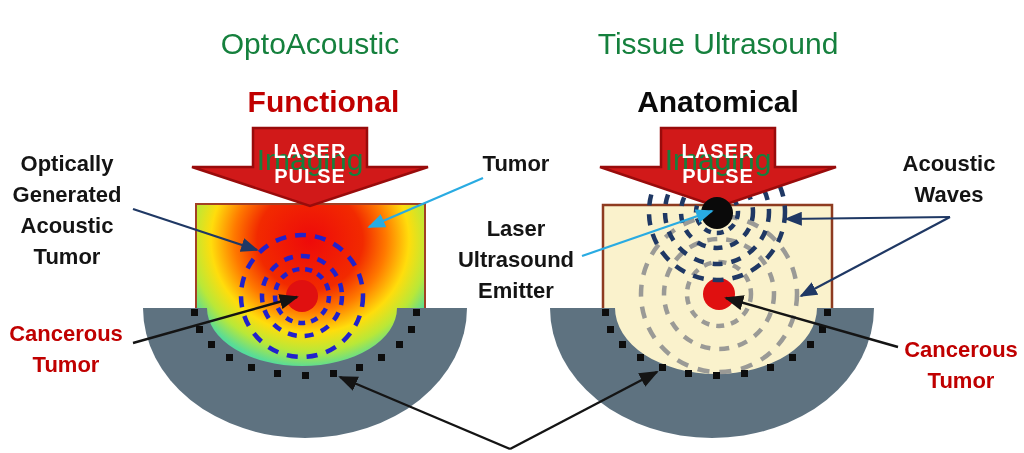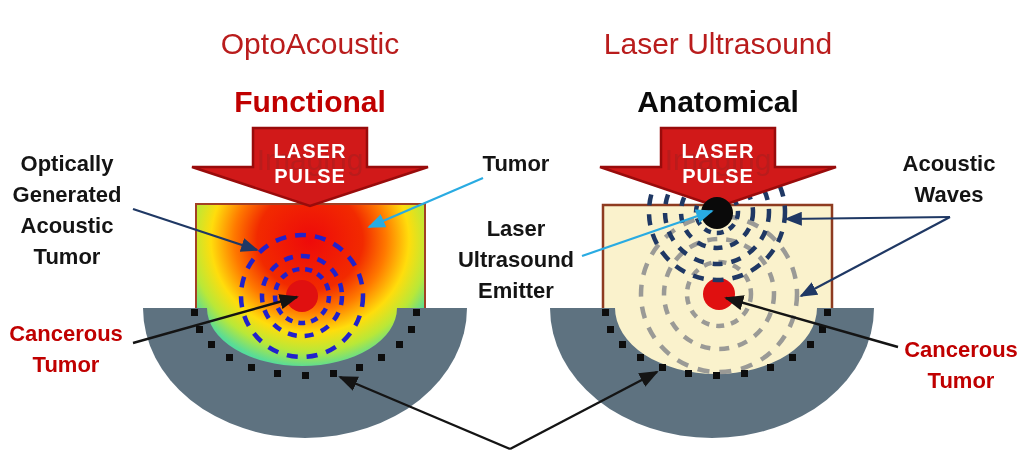--- a/index.html
+++ b/index.html
@@ -1,21 +1,21 @@
 <!DOCTYPE html>
 <html><head>
 <meta charset="utf-8">
 <style>
   html,body{margin:0;padding:0;background:#fff;}
   .stage{position:relative;width:1024px;height:453px;background:#ffffff;overflow:hidden;
          font-family:"Liberation Sans",sans-serif;}
   .stage svg{position:absolute;left:0;top:0;}
   .txt{position:absolute;transform:translateX(-50%);text-align:center;white-space:pre-line;}
-  .title-line{font-size:30px;line-height:40px;font-weight:400;color:#b91c1c;}
-  .title-line.red{color:#C00000;font-weight:700;}
+  .title-line{font-size:30px;line-height:40px;font-weight:400;color:#15803d;}
+  .title-line.red{color:#C00000;font-weight:700;text-align:right;}
   .title-line.blk{color:#0a0a0a;font-weight:700;}
   .laser-txt{font-size:20px;line-height:25px;font-weight:700;color:#FFFFFF;letter-spacing:1px;}
   .lbl{font-size:22px;line-height:31px;font-weight:700;color:#141414;}
   .lbl.red{color:#C00000;}
 </style>
 </head>
 <body>
 
 <div class="stage">
 
@@ -120,21 +120,21 @@
     <line x1="510" y1="449" x2="657" y2="372" stroke-width="2.4" marker-end="url(#mBlack)" stroke="#141414"></line>
   </svg>
 
   <div class="txt" style="left:310px;top:6px;">
     <div class="title-line">OptoAcoustic</div>
     <div class="title-line red">Functional</div>
     <div class="title-line">Imaging</div>
   </div>
 
   <div class="txt" style="left:718px;top:6px;">
-    <div class="title-line">Laser Ultrasound</div>
+    <div class="title-line">Tissue Ultrasound</div>
     <div class="title-line blk">Anatomical</div>
     <div class="title-line">Imaging</div>
   </div>
 
   <div class="txt laser-txt" style="left:310px;top:139px;">LASER
 PULSE</div>
   <div class="txt laser-txt" style="left:718px;top:139px;">LASER
 PULSE</div>
 
   <div class="txt lbl" style="left:67px;top:148px;">Optically

